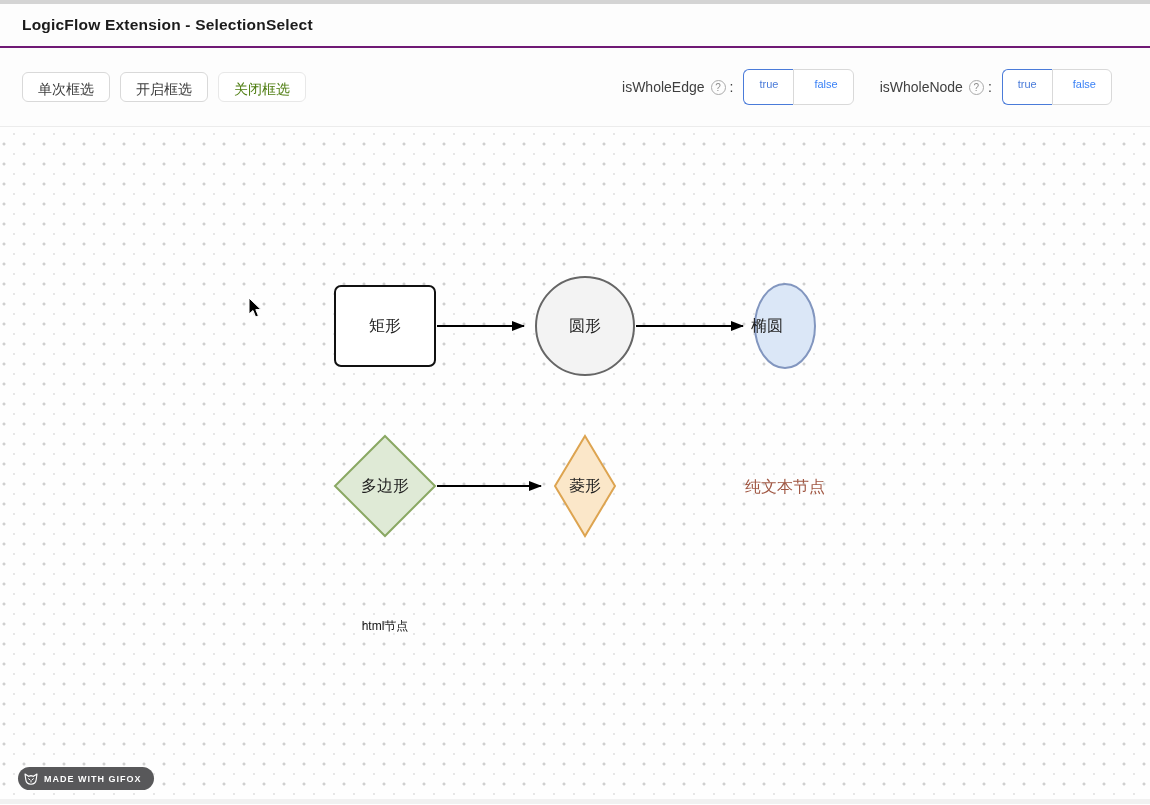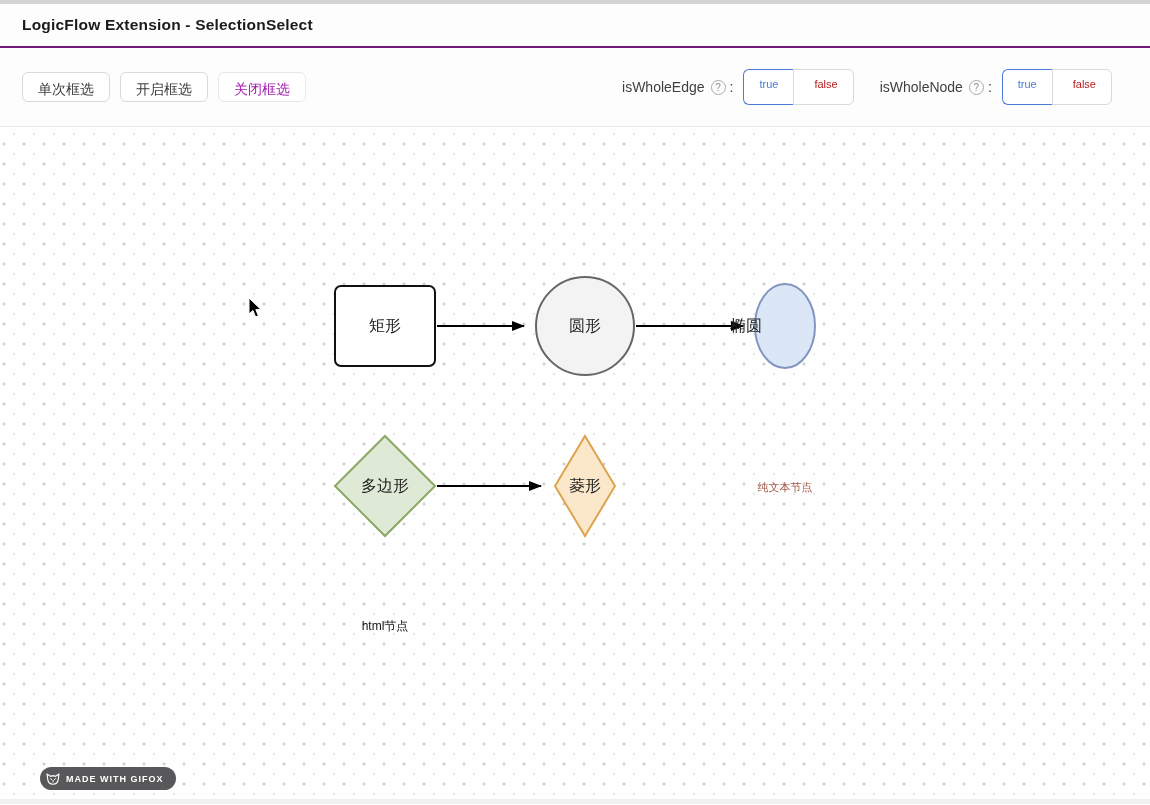--- a/index.html
+++ b/index.html
@@ -39,21 +39,21 @@
     margin-right: 10px;
     background: #ffffff;
     border: 1px solid #d9d9d9;
     border-radius: 6px;
     font-size: 14px;
     color: #3b3b3b;
     cursor: pointer;
     font-family: inherit;
   }
   .btn.disabled {
-    color: #a21caf;
+    color: #4d7c0f;
     border-color: #e8e8e8;
     cursor: not-allowed;
   }
   .right-controls {
     margin-left: auto;
     display: flex;
     gap: 26px;
   }
   .control-group { display: flex; align-items: center; }
   .control-label { font-size: 14px; color: #3f3f3f; }
@@ -78,21 +78,21 @@
     background: #ffffff;
     cursor: pointer;
   }
   .seg-true {
     color: #4a7bd9;
     border: 1px solid #4a7bd9;
     border-right: none;
     border-radius: 6px 0 0 6px;
   }
   .seg-false {
-    color: #b91c1c;
+    color: #3b82f6;
     border: 1px solid #d9d9d9;
     border-radius: 0 6px 6px 0;
     padding-left: 20px;
   }
   .canvas {
     position: relative;
     height: 677px;
     background-color: #fefefe;
     background-image:
       radial-gradient(circle at 4px 17px, #cfcfcf 1.2px, rgba(0,0,0,0) 1.8px),
@@ -101,25 +101,25 @@
   }
   .flow-svg { position: absolute; left: 0; top: 0; width: 1150px; height: 677px; }
   .node-label {
     position: absolute;
     transform: translate(-50%, -50%);
     font-size: 16px;
     color: #1f1f1f;
     white-space: nowrap;
     pointer-events: none;
   }
-  .text-node-label { color: #a15844; font-size: 11px; }
+  .text-node-label { color: #a15844; font-size: 16px; }
   .html-node-label { color: #111111; font-size: 12px; }
   .gifox-badge {
     position: absolute;
-    left: 40px;
+    left: 18px;
     bottom: 14px;
     height: 23px;
     display: flex;
     align-items: center;
     gap: 5px;
     padding: 0 12px 0 5px;
     background: #58585a;
     border-radius: 12px;
   }
   .gifox-text {
@@ -181,21 +181,21 @@
 
     <rect x="335" y="159" width="100" height="80" rx="6" stroke-width="2" fill="#ffffff" stroke="#111111"></rect>
     <circle cx="585" cy="199" r="49" stroke-width="2" fill="#f3f3f3" stroke="#666666"></circle>
     <ellipse cx="785" cy="199" rx="30" ry="42" stroke-width="2" fill="#dbe7f7" stroke="#8296bf"></ellipse>
     <polygon points="385,309 435,359 385,409 335,359" stroke-width="2" fill="#dfead6" stroke="#8aa863"></polygon>
     <polygon points="585,309 615,359 585,409 555,359" stroke-width="2" fill="#fbe7c9" stroke="#dda450"></polygon>
   </svg>
 
   <div class="node-label" style="left:385px; top:199px;">矩形</div>
   <div class="node-label" style="left:585px; top:199px;">圆形</div>
-  <div class="node-label" style="left:746px; top:199px;">椭圆</div>
+  <div class="node-label" style="left:767px; top:199px;">椭圆</div>
   <div class="node-label" style="left:385px; top:359px;">多边形</div>
   <div class="node-label" style="left:585px; top:359px;">菱形</div>
   <div class="node-label text-node-label" style="left:785px; top:360px;">纯文本节点</div>
   <div class="node-label html-node-label" style="left:385px; top:499px;">html节点</div>
 
   <svg class="cursor-icon" width="16" height="22" viewBox="0 0 16 22">
     <path d="M1,1 L1,17 L5,13.5 L7.6,20 L10.4,18.8 L7.8,12.6 L13,12.6 Z" fill="#000000" stroke="#ffffff" stroke-width="1"></path>
   </svg>
 
   <div class="gifox-badge">

